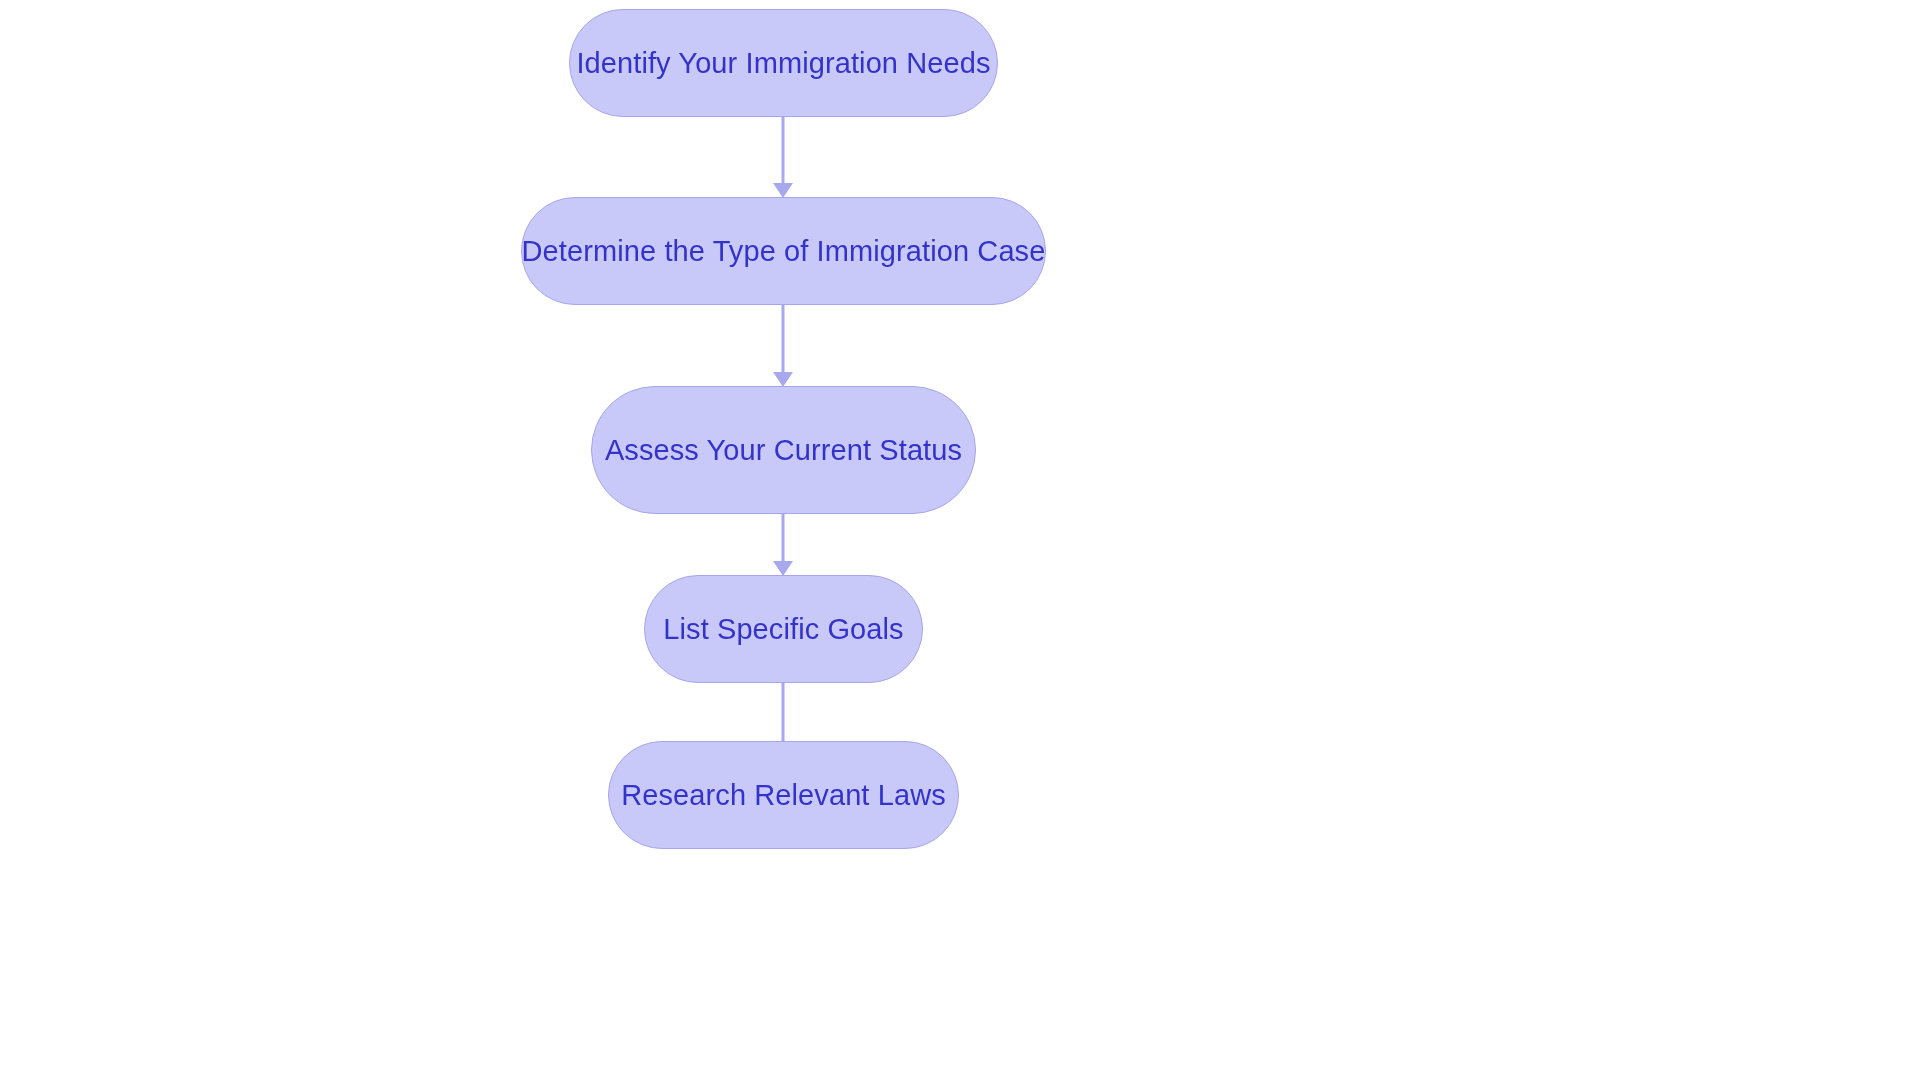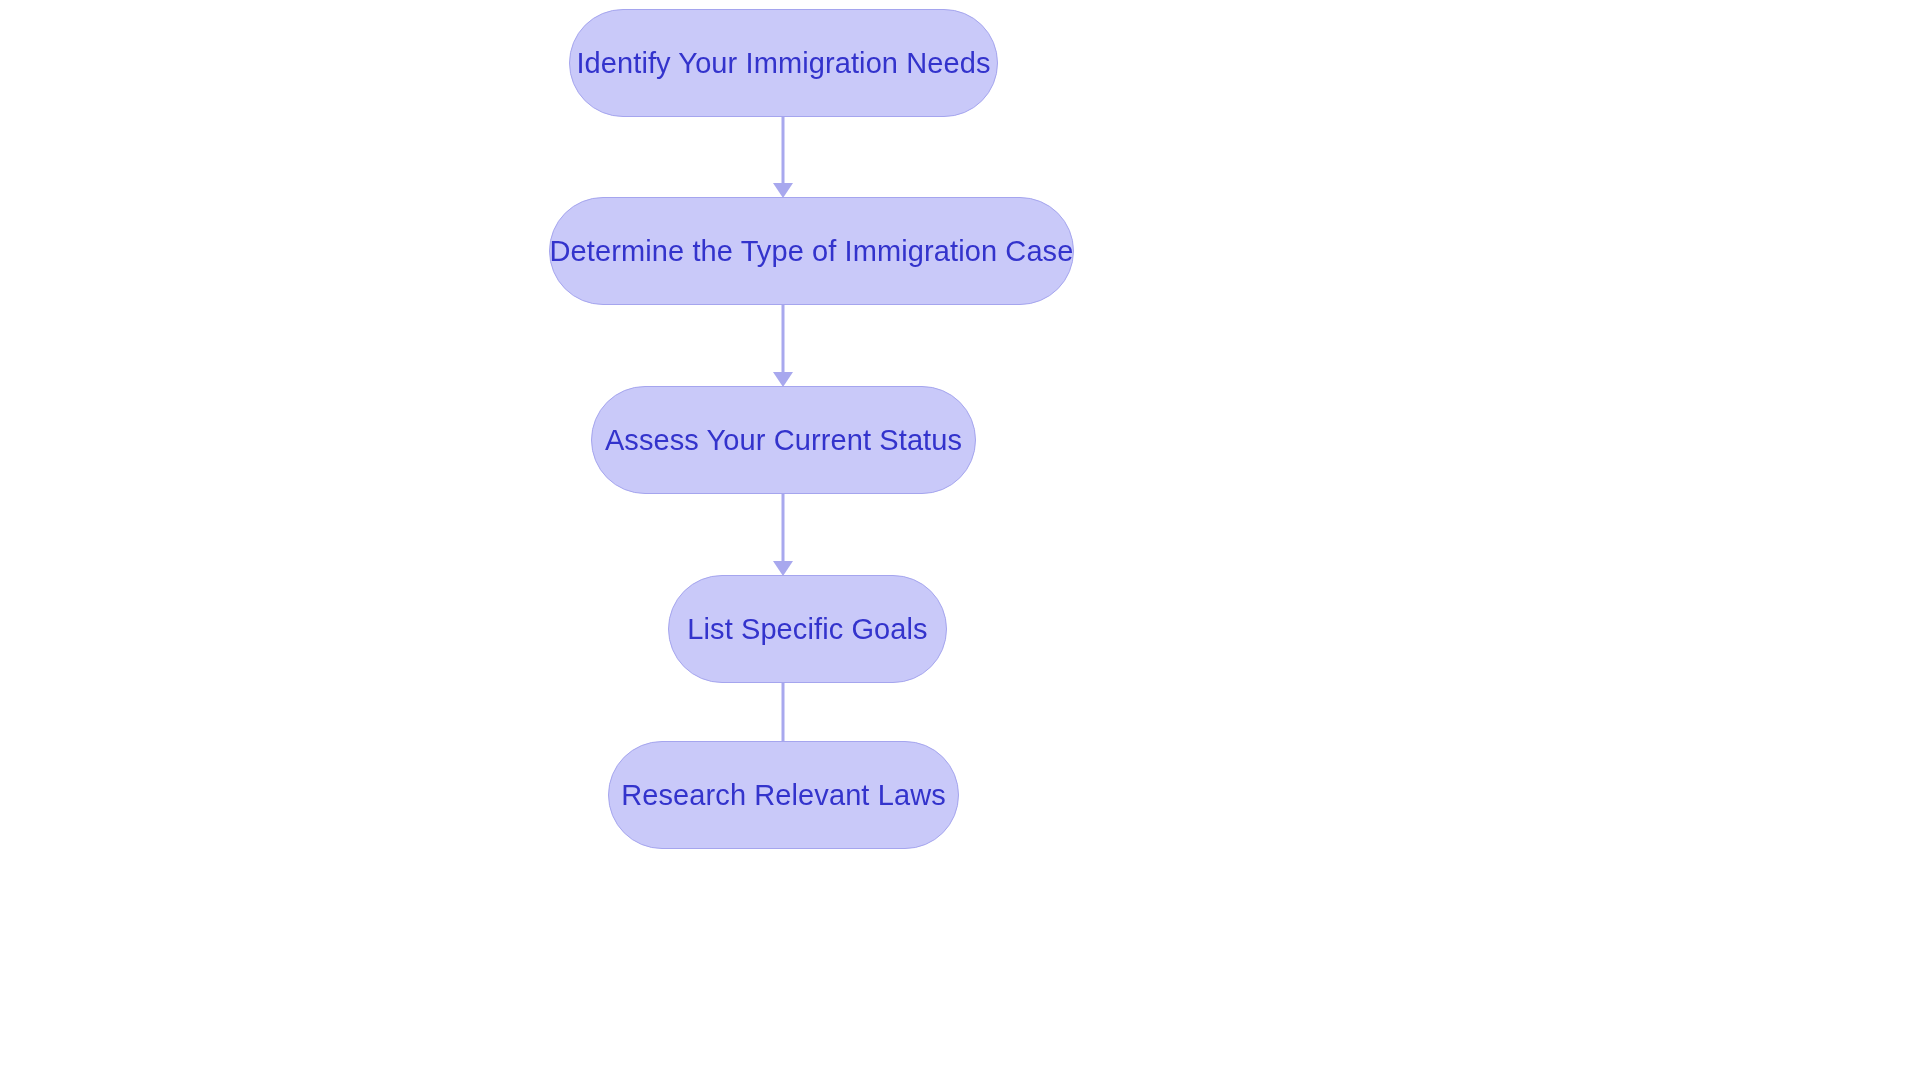--- a/index.html
+++ b/index.html
@@ -73,29 +73,29 @@
     <div class="connector" style="left:783px; top:494px; height:67px;"></div>
     <div class="arrowhead" style="left:783px; top:561px;"></div>
 
     <div class="connector" style="left:783px; top:683px; height:66px;"></div>
     <div class="arrowhead" style="left:783px; top:749px;"></div>
 
     <div class="node" style="left:569px; top:9px; width:429px; height:108px;">
       <span class="node-label">Identify Your Immigration Needs</span>
     </div>
 
-    <div class="node" style="left:521px; top:197px; width:525px; height:108px;margin-left:28px;">
+    <div class="node" style="left:521px; top:197px; width:525px; height:108px;">
       <span class="node-label">Determine the Type of Immigration Case</span>
     </div>
 
-    <div class="node" style="left:591px; top:386px; width:385px; height:108px;">
+    <div class="node" style="left:591px; top:386px; width:385px; height:128px;">
       <span class="node-label">Assess Your Current Status</span>
     </div>
 
-    <div class="node" style="left:668px; top:575px; width:279px; height:108px;">
+    <div class="node" style="left:644px; top:575px; width:279px; height:108px;">
       <span class="node-label">List Specific Goals</span>
     </div>
 
     <div class="node" style="left:608px; top:741px; width:351px; height:108px;">
       <span class="node-label">Research Relevant Laws</span>
     </div>
 
   </div>
 </div>
 

